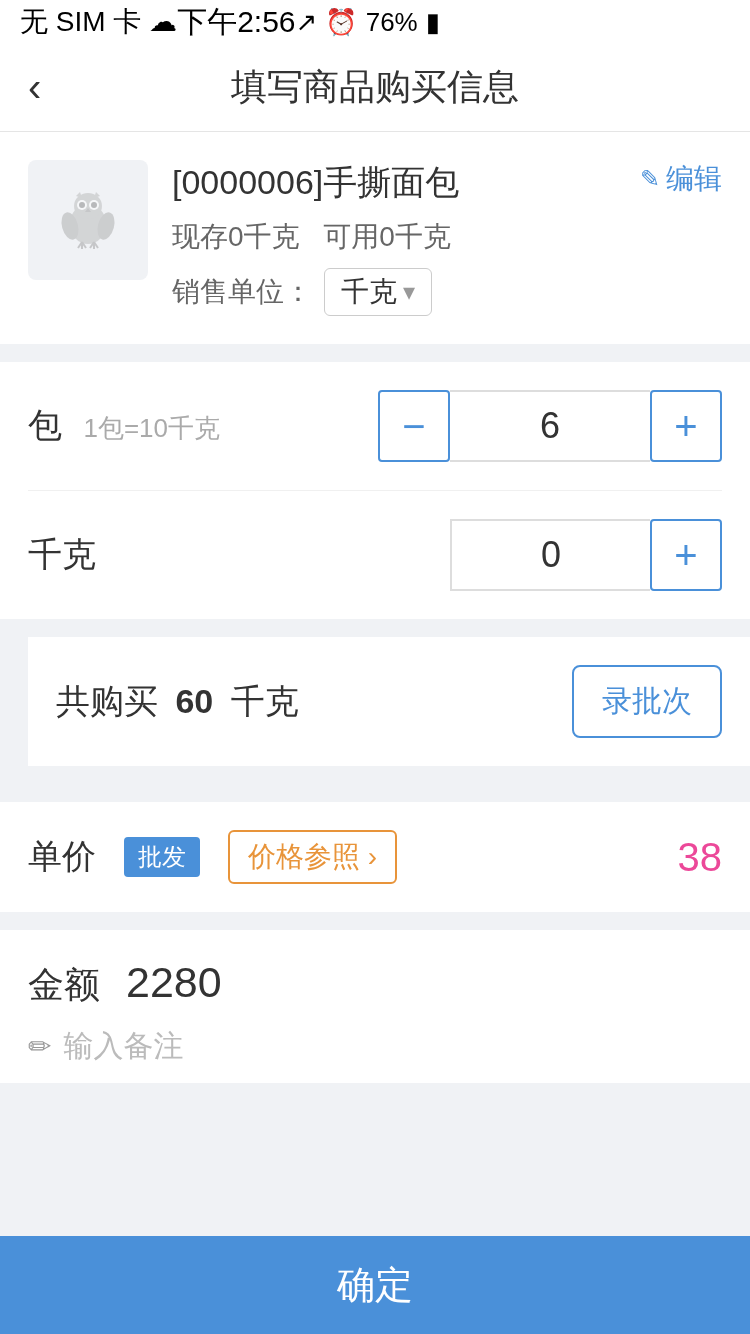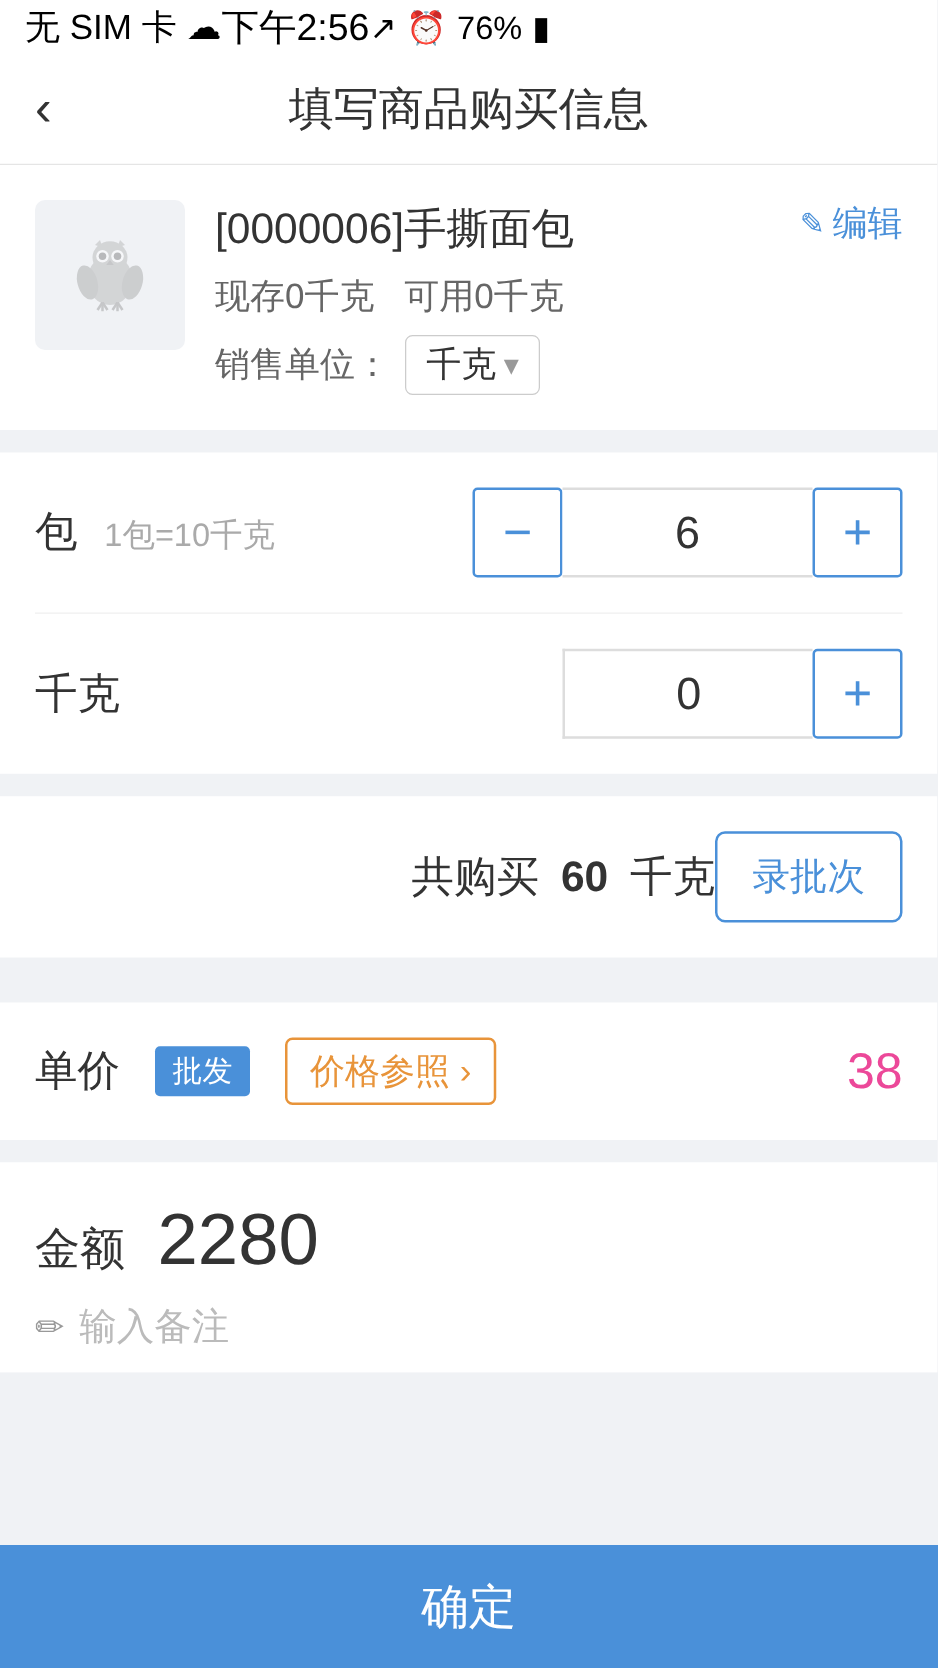--- a/index.html
+++ b/index.html
@@ -188,22 +188,23 @@
       background: #fff;
       outline: none;
     }
 
     
     .summary-section {
       background: #fff;
       padding: 28px;
       display: flex;
       align-items: center;
-      justify-content: flex-end;
+      justify-content: space-between;
       margin-bottom: 18px;
+      margin-left: 28px;
     }
     .summary-text {
       font-size: 34px;
       color: #333;
     }
     .record-btn {
       border: 2px solid #4a90d9;
       background: #fff;
       color: #4a90d9;
       font-size: 30px;
@@ -415,21 +416,21 @@
     <button class="price-ref-btn">价格参照 ›</button>
     <span class="price-value">38</span>
   </div>
 </div>
 
 <div style="background:#fff;">
   <div style="background:#f0f2f5; height:18px;"></div>
   <div style="background:#fff; padding: 28px 28px 16px 28px;">
     <span class="amount-label">
       <span>金额</span>
-      <span style="font-size:58px; font-weight:500; margin-left:16px;">2280</span>
+      <span style="font-size:43px; font-weight:500; margin-left:16px;">2280</span>
     </span>
     <div class="note-row">
       <span class="note-icon">✏</span>
       <span style="color:#bbb;">输入备注</span>
     </div>
   </div>
 </div>
 
 <div class="bottom-spacer"></div>
 

